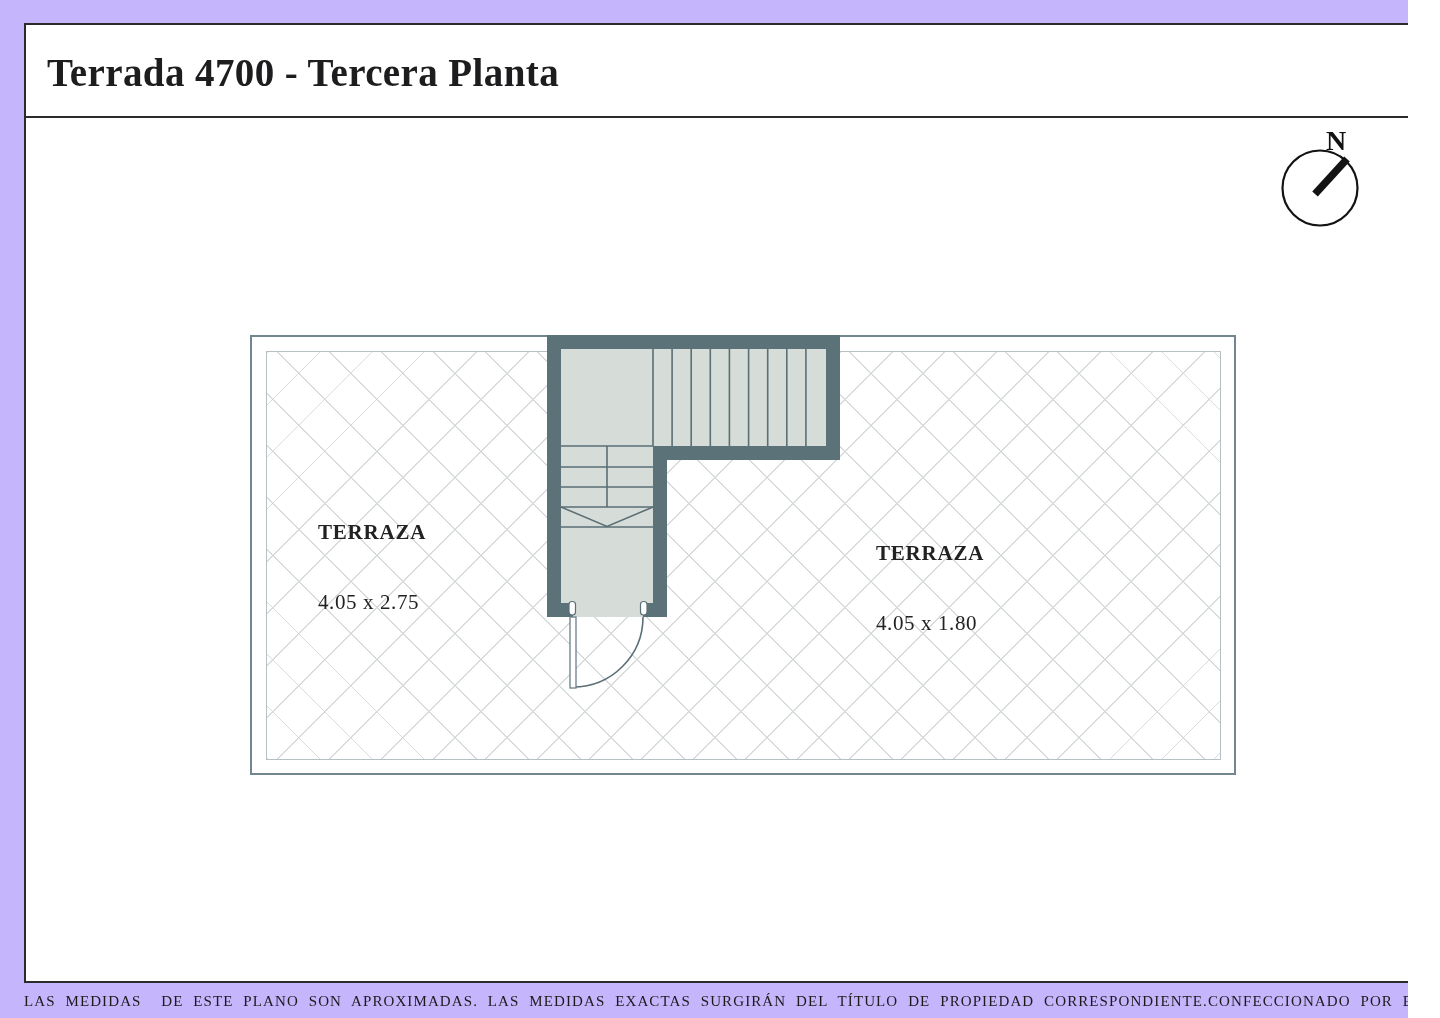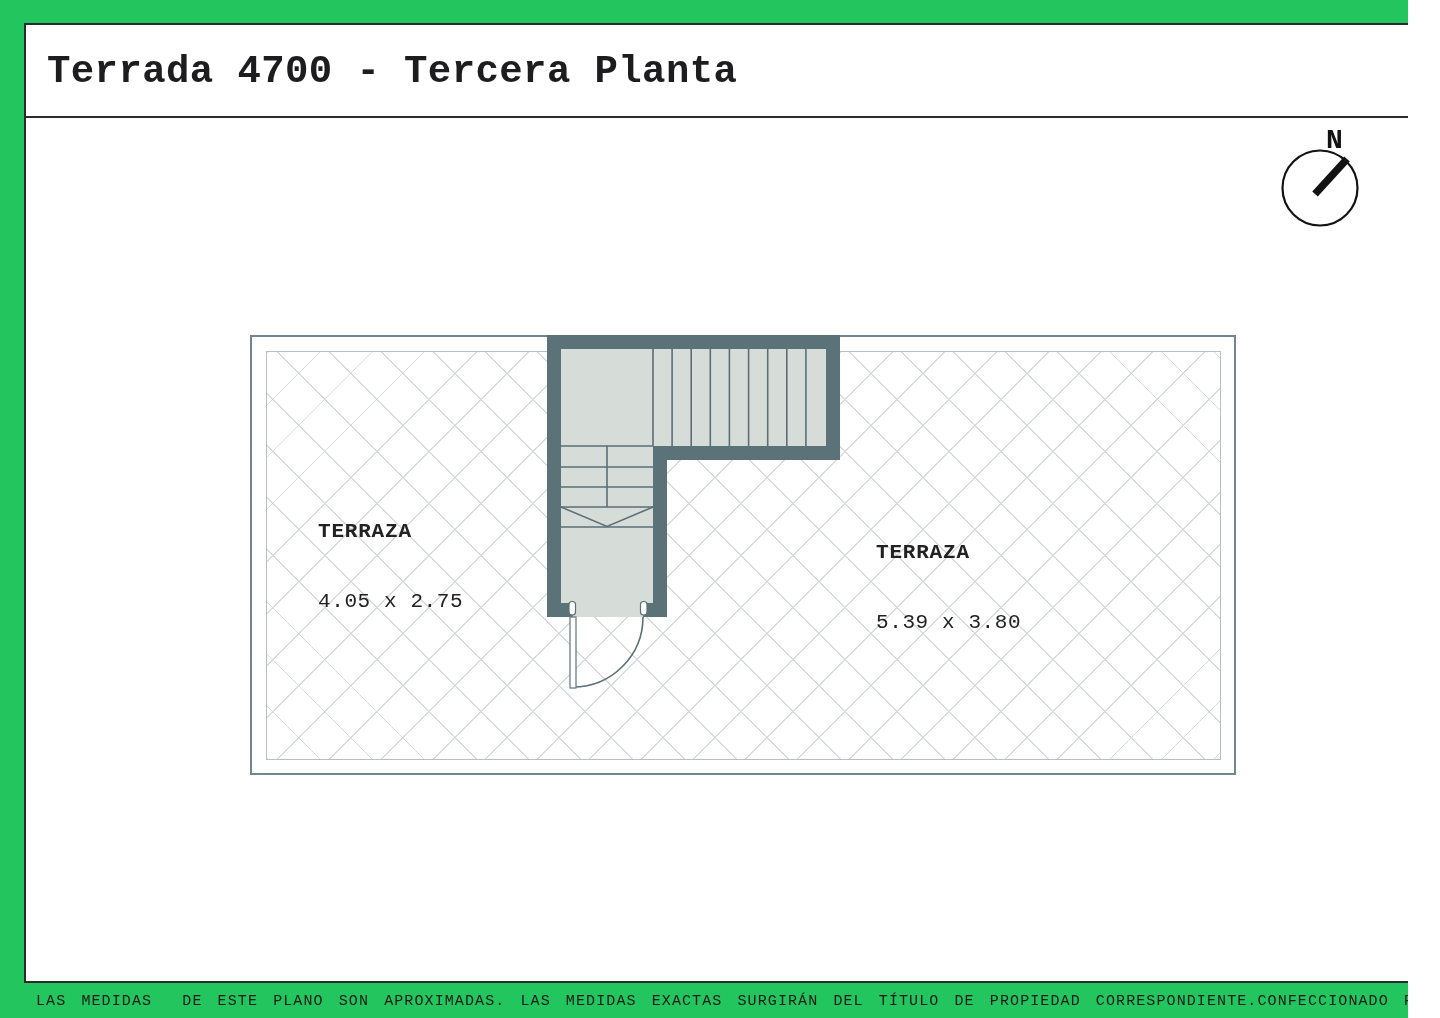--- a/index.html
+++ b/index.html
@@ -1,18 +1,18 @@
 <!DOCTYPE html>
 <html><head>
 <meta charset="utf-8">
 <style>
   html,body{margin:0;padding:0;background:#ffffff;}
   .page{
-    position:relative;width:1408px;height:1018px;background:#22c55e;
-    font-family:Liberation Mono, monospace;overflow:hidden;
+    position:relative;width:1408px;height:1018px;background:#c4b5fd;
+    font-family:Liberation Serif, serif;overflow:hidden;
   }
   
   .frame{
     position:absolute;left:24px;top:23px;width:1388px;height:956px;
     border:2px solid #2b2b2b;background:#ffffff;
   }
   .title-bar{
     position:absolute;left:24px;top:23px;width:1392px;height:95px;
     border-bottom:2px solid #2b2b2b;box-sizing:border-box;
   }
@@ -55,21 +55,21 @@
   
   .room-label{
     position:absolute;width:220px;text-align:left;color:#222;
   }
   .room-label .name{font-size:21px;font-weight:600;letter-spacing:.8px;line-height:24px;}
   .room-label .dims{font-size:21px;font-weight:400;letter-spacing:.6px;line-height:24px;margin-top:46px;}
   .label-left{left:318px;top:520px;}
   .label-right{left:876px;top:541px;}
   
   .footer{
-    position:absolute;left:36px;top:993px;width:1392px;
+    position:absolute;left:24px;top:993px;width:1392px;
     display:flex;justify-content:space-between;align-items:flex-start;
     font-size:15px;color:#1b1b1b;letter-spacing:1.1px;word-spacing:5px;
     white-space:pre;
   }
 </style>
 </head>
 <body>
 
 <div class="page">
 
@@ -121,21 +121,21 @@
     <circle cx="1320" cy="188" r="37.5" fill="#ffffff" stroke="#131313" stroke-width="2.2"></circle>
     <line x1="1315" y1="194" x2="1347" y2="159" stroke="#131313" stroke-width="7.5"></line>
   </svg>
 
   <div class="room-label label-left">
     <div class="name">TERRAZA</div>
     <div class="dims">4.05 x 2.75</div>
   </div>
   <div class="room-label label-right">
     <div class="name">TERRAZA</div>
-    <div class="dims">5.39 x 3.80</div>
+    <div class="dims">4.05 x 1.80</div>
   </div>
 
   <div class="footer">
     <span>LAS MEDIDAS  DE ESTE PLANO SON APROXIMADAS. LAS MEDIDAS EXACTAS SURGIRÁN DEL TÍTULO DE PROPIEDAD CORRESPONDIENTE.</span>
     <span>CONFECCIONADO POR ESTUDIO NARTEX</span>
   </div>
 
 </div>
 
 </body></html>

